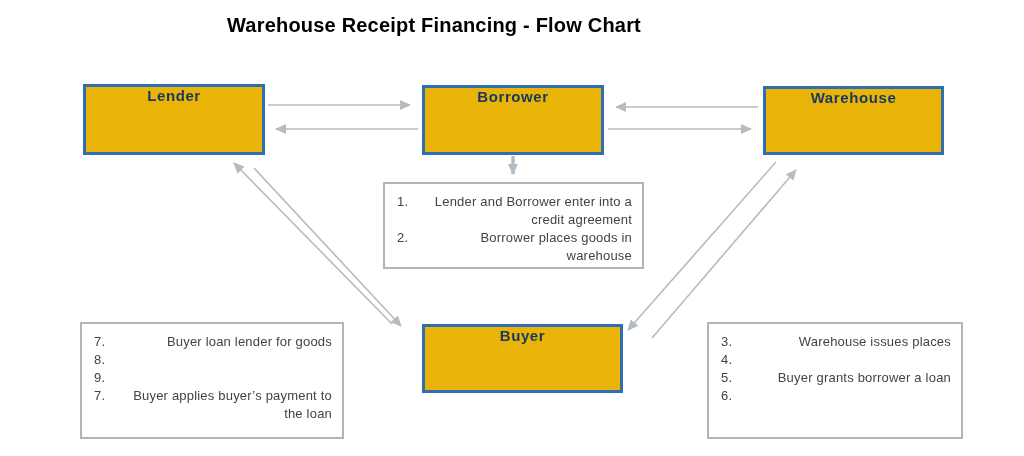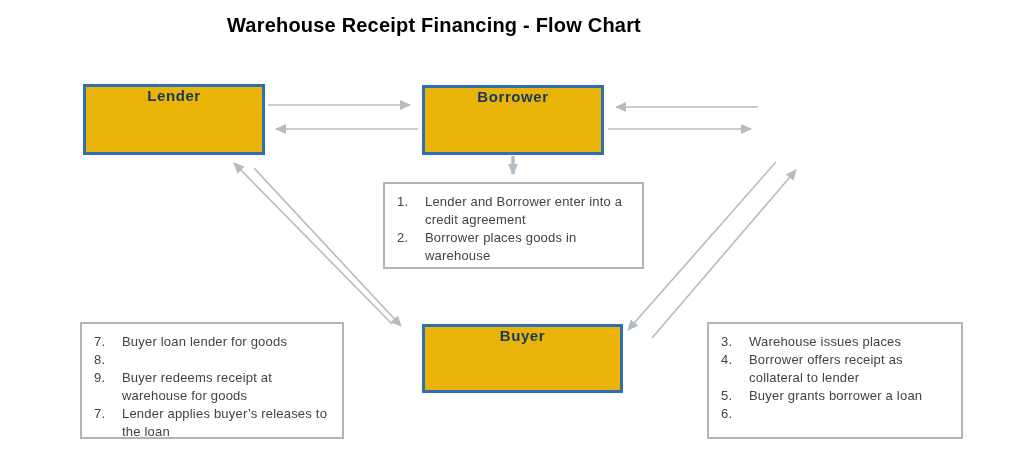--- a/index.html
+++ b/index.html
@@ -67,21 +67,21 @@
     color: #3f4448;
     font-size: 13px;
     line-height: 1.38;
     letter-spacing: 0.2px;
   }
   #note-center { left: 383px; top: 182px; width: 261px; height: 87px; }
   #note-left   { left: 80px;  top: 322px; width: 264px; height: 117px; }
   #note-right  { left: 707px; top: 322px; width: 256px; height: 117px; }
   .note-item { display: flex; }
   .note-num  { flex: none; width: 28px; }
-  .note-text { flex: 1; }
+  .note-text { flex: 1; text-align: right; }
 </style>
 </head>
 <body>
 
 <div class="canvas">
 
   <div class="title">Warehouse Receipt Financing - Flow Chart</div>
 
   <svg class="arrows" width="1024" height="456" viewBox="0 0 1024 456">
     <defs>
@@ -99,20 +99,23 @@
     <line x1="776" y1="162" x2="628" y2="330" marker-end="url(#ah)"></line>
     <line x1="652" y1="338" x2="796" y2="170" marker-end="url(#ah)"></line>
   </svg>
 
   <div class="node" id="node-lender">
     <span>Lender</span>
   </div>
   <div class="node" id="node-borrower">
     <span>Borrower</span>
   </div>
+  <div class="node" id="node-warehouse">
+    <span>Warehouse</span>
+  </div>
   <div class="node" id="node-buyer">
     <span>Buyer</span>
   </div>
 
   <div class="note" id="note-center">
     <div class="note-item">
       <span class="note-num">1.</span>
       <span class="note-text">Lender and Borrower enter into a credit agreement</span>
     </div>
     <div class="note-item">
@@ -124,36 +127,34 @@
   <div class="note" id="note-left">
     <div class="note-item">
       <span class="note-num">7.</span>
       <span class="note-text">Buyer loan lender for goods</span>
     </div>
     <div class="note-item">
       <span class="note-num">8.</span>
     </div>
     <div class="note-item">
       <span class="note-num">9.</span>
-      <span class="note-text">Buyer redeems receipt at warehouse for goods</span>
     </div>
     <div class="note-item">
       <span class="note-num">7.</span>
-      <span class="note-text">Lender applies buyer’s releases to the loan</span>
+      <span class="note-text">Buyer applies buyer’s payment to the loan</span>
     </div>
   </div>
 
   <div class="note" id="note-right">
     <div class="note-item">
       <span class="note-num">3.</span>
       <span class="note-text">Warehouse issues places</span>
     </div>
     <div class="note-item">
       <span class="note-num">4.</span>
-      <span class="note-text">Borrower offers receipt as collateral to lender</span>
     </div>
     <div class="note-item">
       <span class="note-num">5.</span>
       <span class="note-text">Buyer grants borrower a loan</span>
     </div>
     <div class="note-item">
       <span class="note-num">6.</span>
     </div>
   </div>
 

